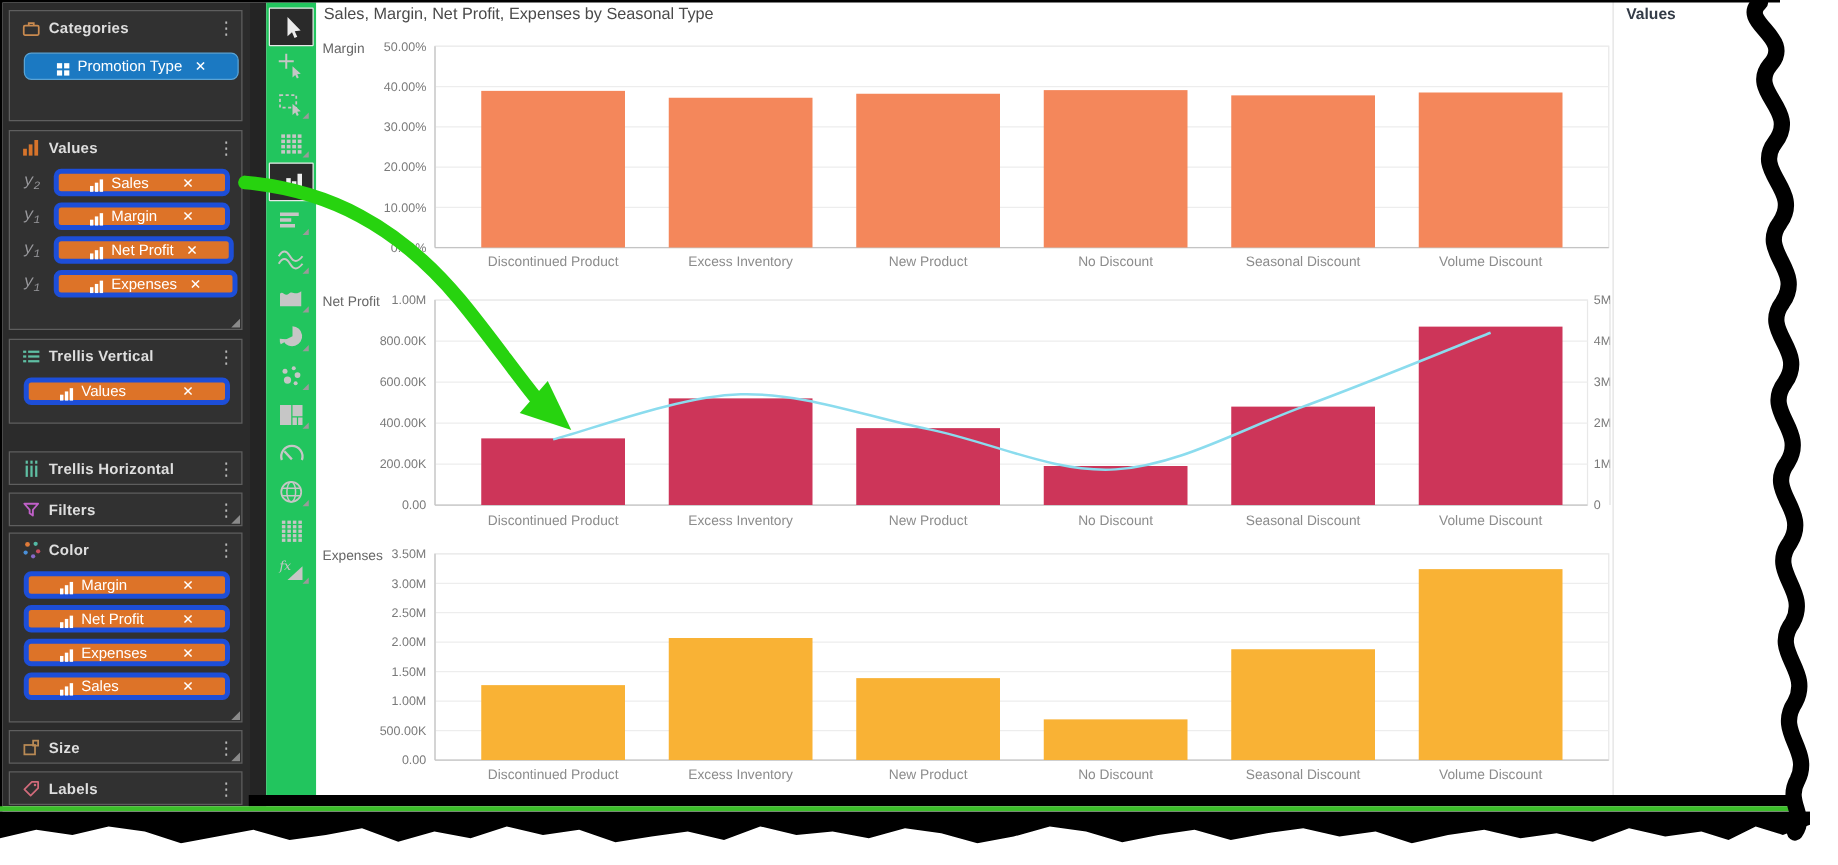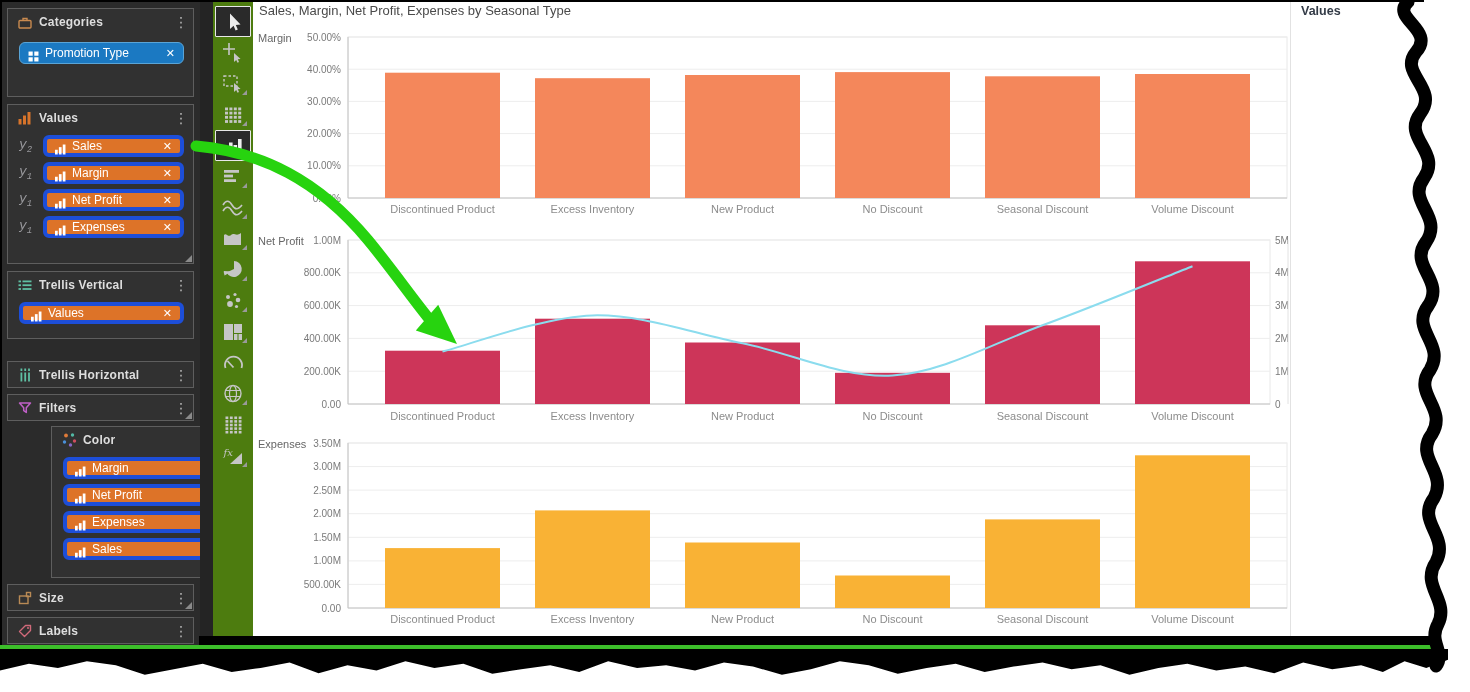--- a/index.html
+++ b/index.html
@@ -14,28 +14,28 @@
   .ptitle{flex:1;color:#DEDEDE;font-size:12px;font-weight:700;letter-spacing:.2px;}
   .kebab{color:#B9B9B9;font-size:14px;width:16px;text-align:center;cursor:pointer;line-height:14px;}
   .corner{position:absolute;right:1px;bottom:1px;width:0;height:0;
           border-left:7px solid transparent;border-bottom:7px solid #8A8A8A;}
   .prow{display:flex;align-items:center;margin:5px 9px 0 11px;}
   .prow.cat{margin-top:8px;}
   .axis{width:24px;color:#98989C;font-size:13px;font-style:italic;
         font-family:Liberation Mono, monospace;flex:0 0 24px;}
   .axis sub{font-size:9px;}
   .pill{flex:1;height:22px;border-radius:6px;display:flex;align-items:center;
-        padding:0 8px;gap:6px;box-sizing:border-box;cursor:pointer;}
+        padding:0 25px;gap:6px;box-sizing:border-box;cursor:pointer;}
   .pill.orange{background:#DD7328;border:4px solid #1d4ed8;}
   .pill.blue{background:#1B79C2;border:1px solid #5AA4D6;}
   .pill .plabel{flex:1;color:#FFFFFF;font-size:12px;white-space:nowrap;overflow:hidden;}
   .pill .px{color:#FFFFFF;font-size:11px;padding-left:4px;cursor:pointer;}
   .pill .pic{width:11px;height:11px;flex:0 0 11px;}
   
-  #toolbar{position:absolute;left:213px;top:2px;width:40px;height:634px;background:#4d7c0f;}
+  #toolbar{position:absolute;left:213px;top:2px;width:40px;height:634px;background:#22c55e;}
   .titem{position:relative;width:40px;height:31px;display:flex;align-items:center;justify-content:center;cursor:pointer;}
   .tsel{width:34px;height:29px;border:1px solid #E8E8E8;border-radius:1px;background:#2A2A2A;
         display:flex;align-items:center;justify-content:center;}
   .tsub{position:absolute;right:6px;bottom:4px;width:0;height:0;
         border-left:5px solid transparent;border-bottom:5px solid #9A9A9A;}
   
   #chart-area{position:absolute;left:253px;top:0;width:1037px;height:636px;background:#fff;}
   #chart-title{position:absolute;left:6px;top:3px;font-size:13px;color:#4A4A4A;}
   #charts-svg{position:absolute;left:0;top:0;}
   #charts-svg text{font-family:"Liberation Sans",sans-serif;}
@@ -193,21 +193,21 @@
       <div class="panel" style="top: 392px; height: 27px;">
         <div class="phead">
           <span class="picon"><svg width="16" height="16" viewBox="0 0 16 16">
               <path d="M2.5 3 h11 l-4.2 4.8 v4.6 l-2.6 -1.8 v-2.8 z" fill="none" stroke="#C060C8" stroke-width="1.5" stroke-linejoin="round"></path>
             </svg></span>
           <span class="ptitle">Filters</span>
           <span class="kebab">⋮</span>
         </div>
         <div class="corner"></div>
       </div>
-      <div class="panel" style="top: 424px; height: 152px; margin-left: 44px;">
+      <div class="panel" style="top: 424px; height: 152px;">
         <div class="phead">
           <span class="picon"><svg width="16" height="16" viewBox="0 0 16 16">
               <circle cx="5" cy="3.5" r="1.9" fill="#E07B39"></circle>
               <circle cx="11.5" cy="3" r="1.7" fill="#53B9A5"></circle>
               <circle cx="13.5" cy="9" r="1.7" fill="#CB4D5F"></circle>
               <circle cx="9.5" cy="13" r="1.7" fill="#8868C8"></circle>
               <circle cx="3.5" cy="10" r="1.7" fill="#4A90D9"></circle>
             </svg></span>
           <span class="ptitle">Color</span>
           <span class="kebab">⋮</span>

